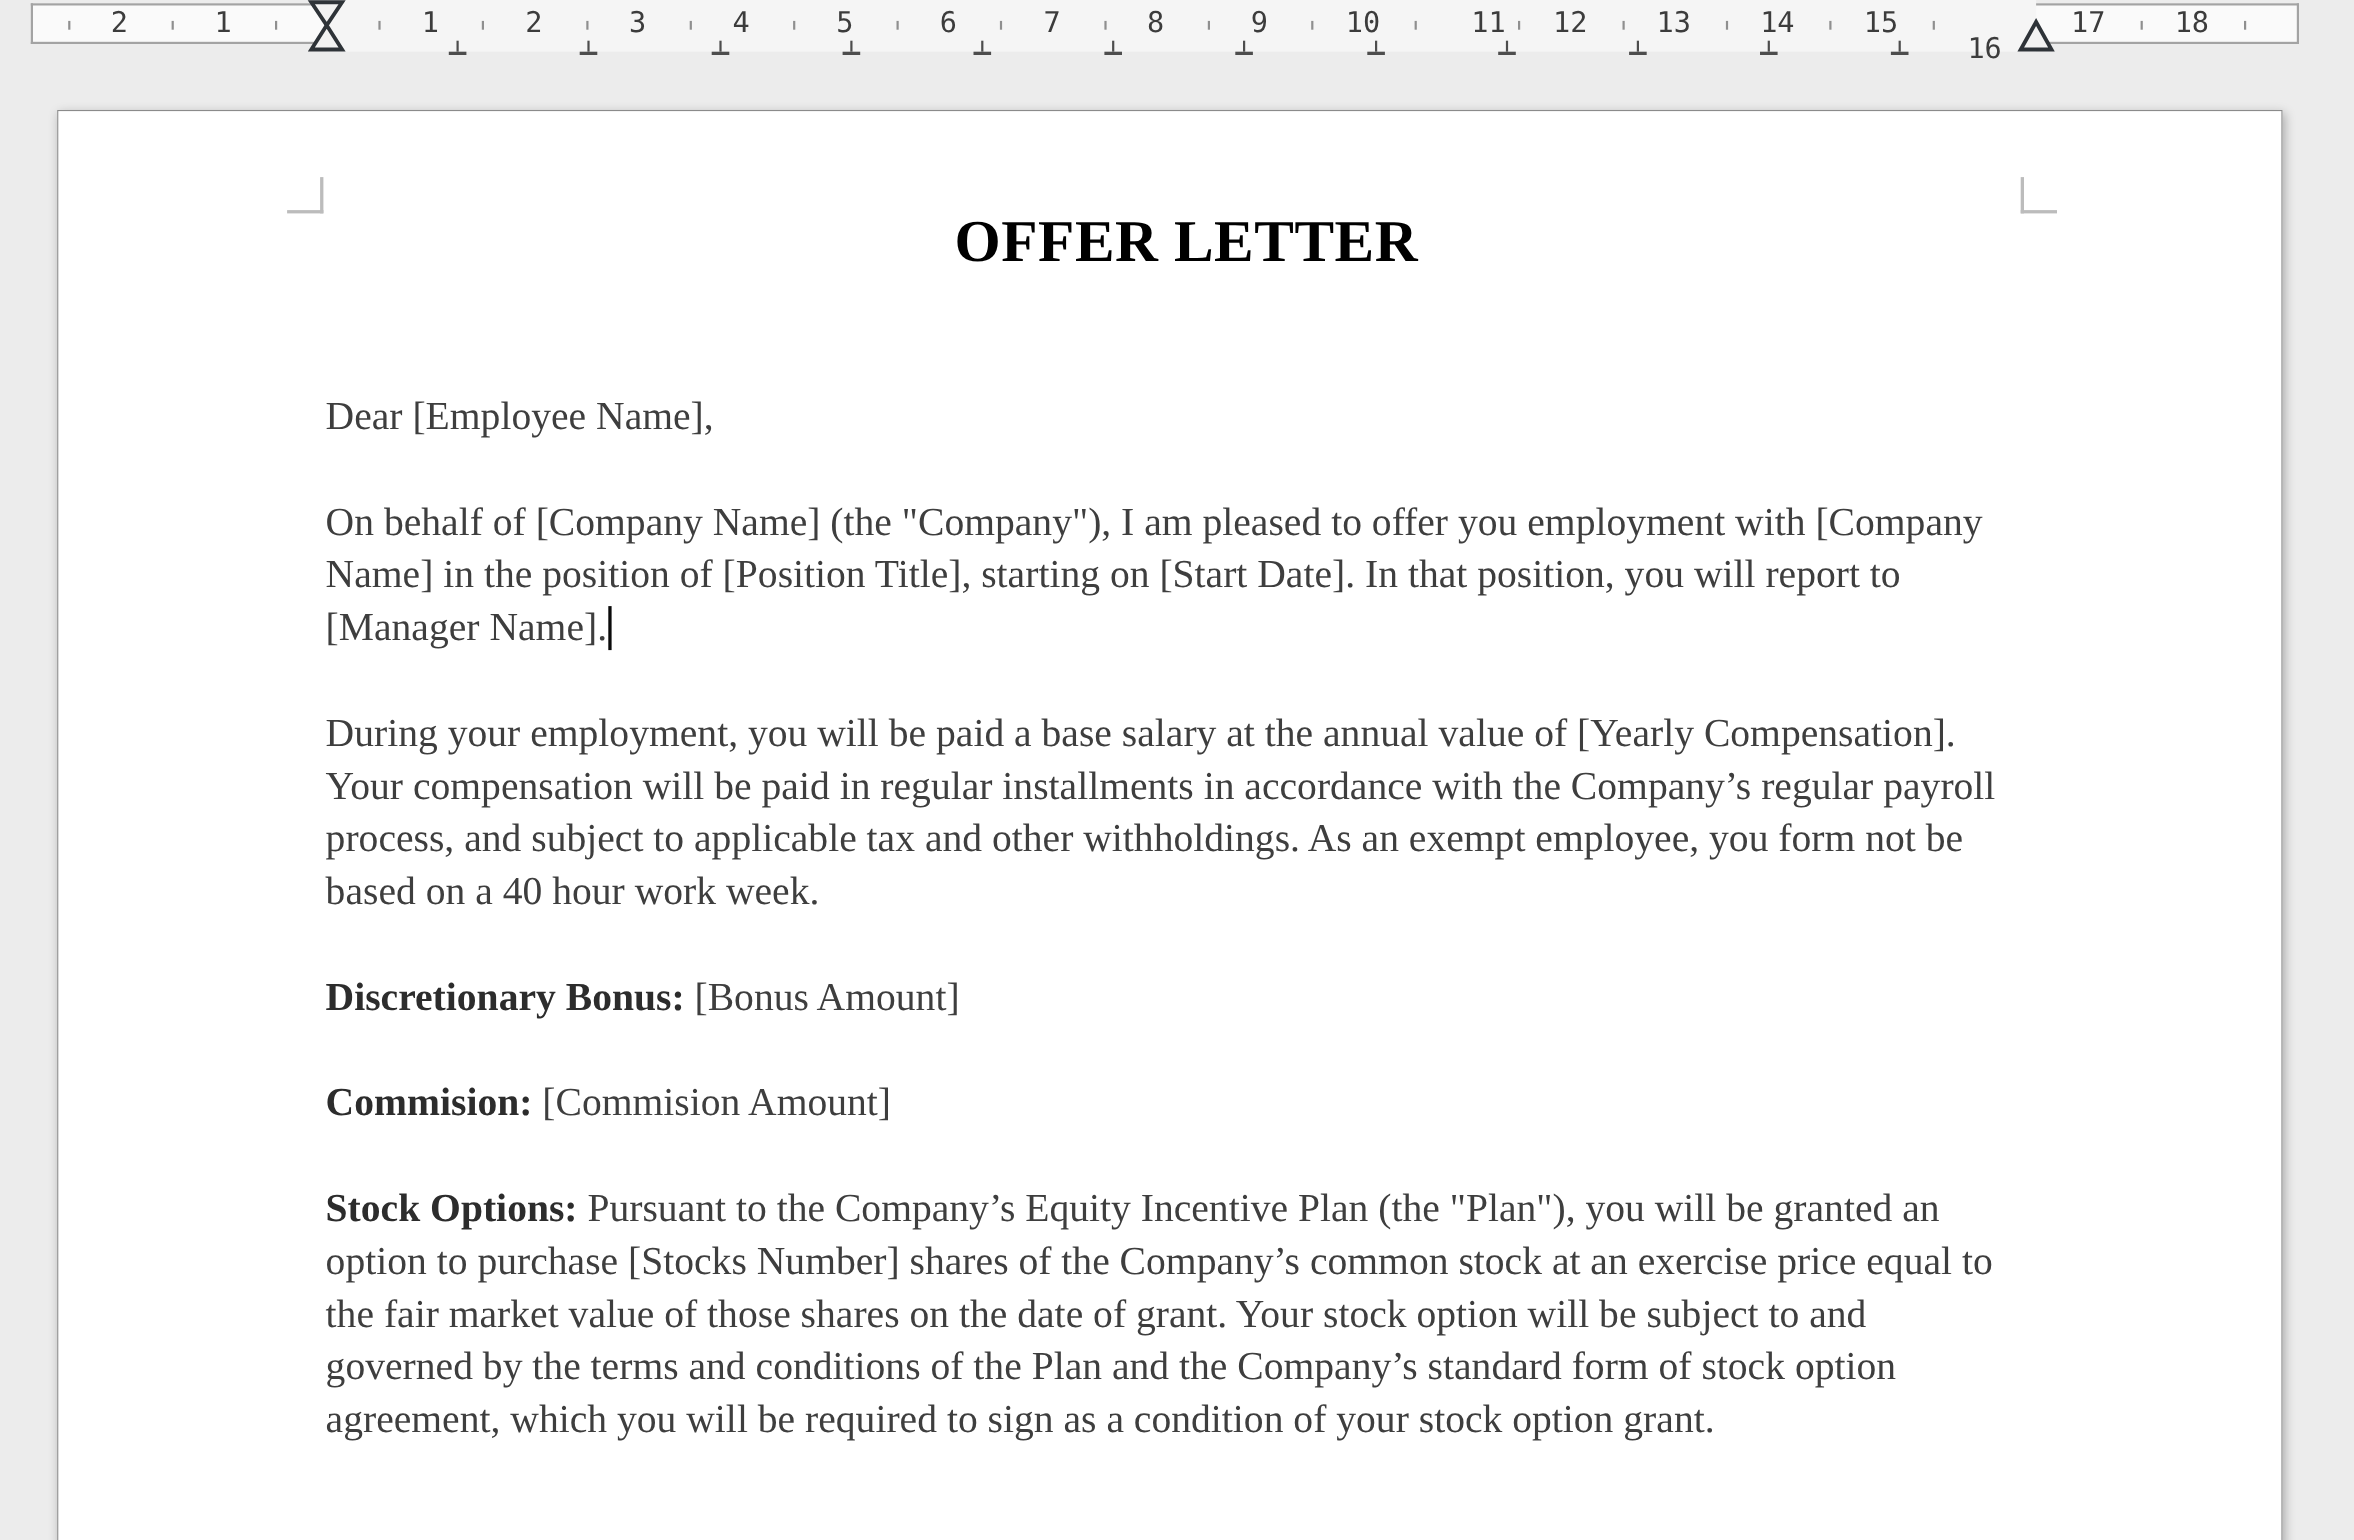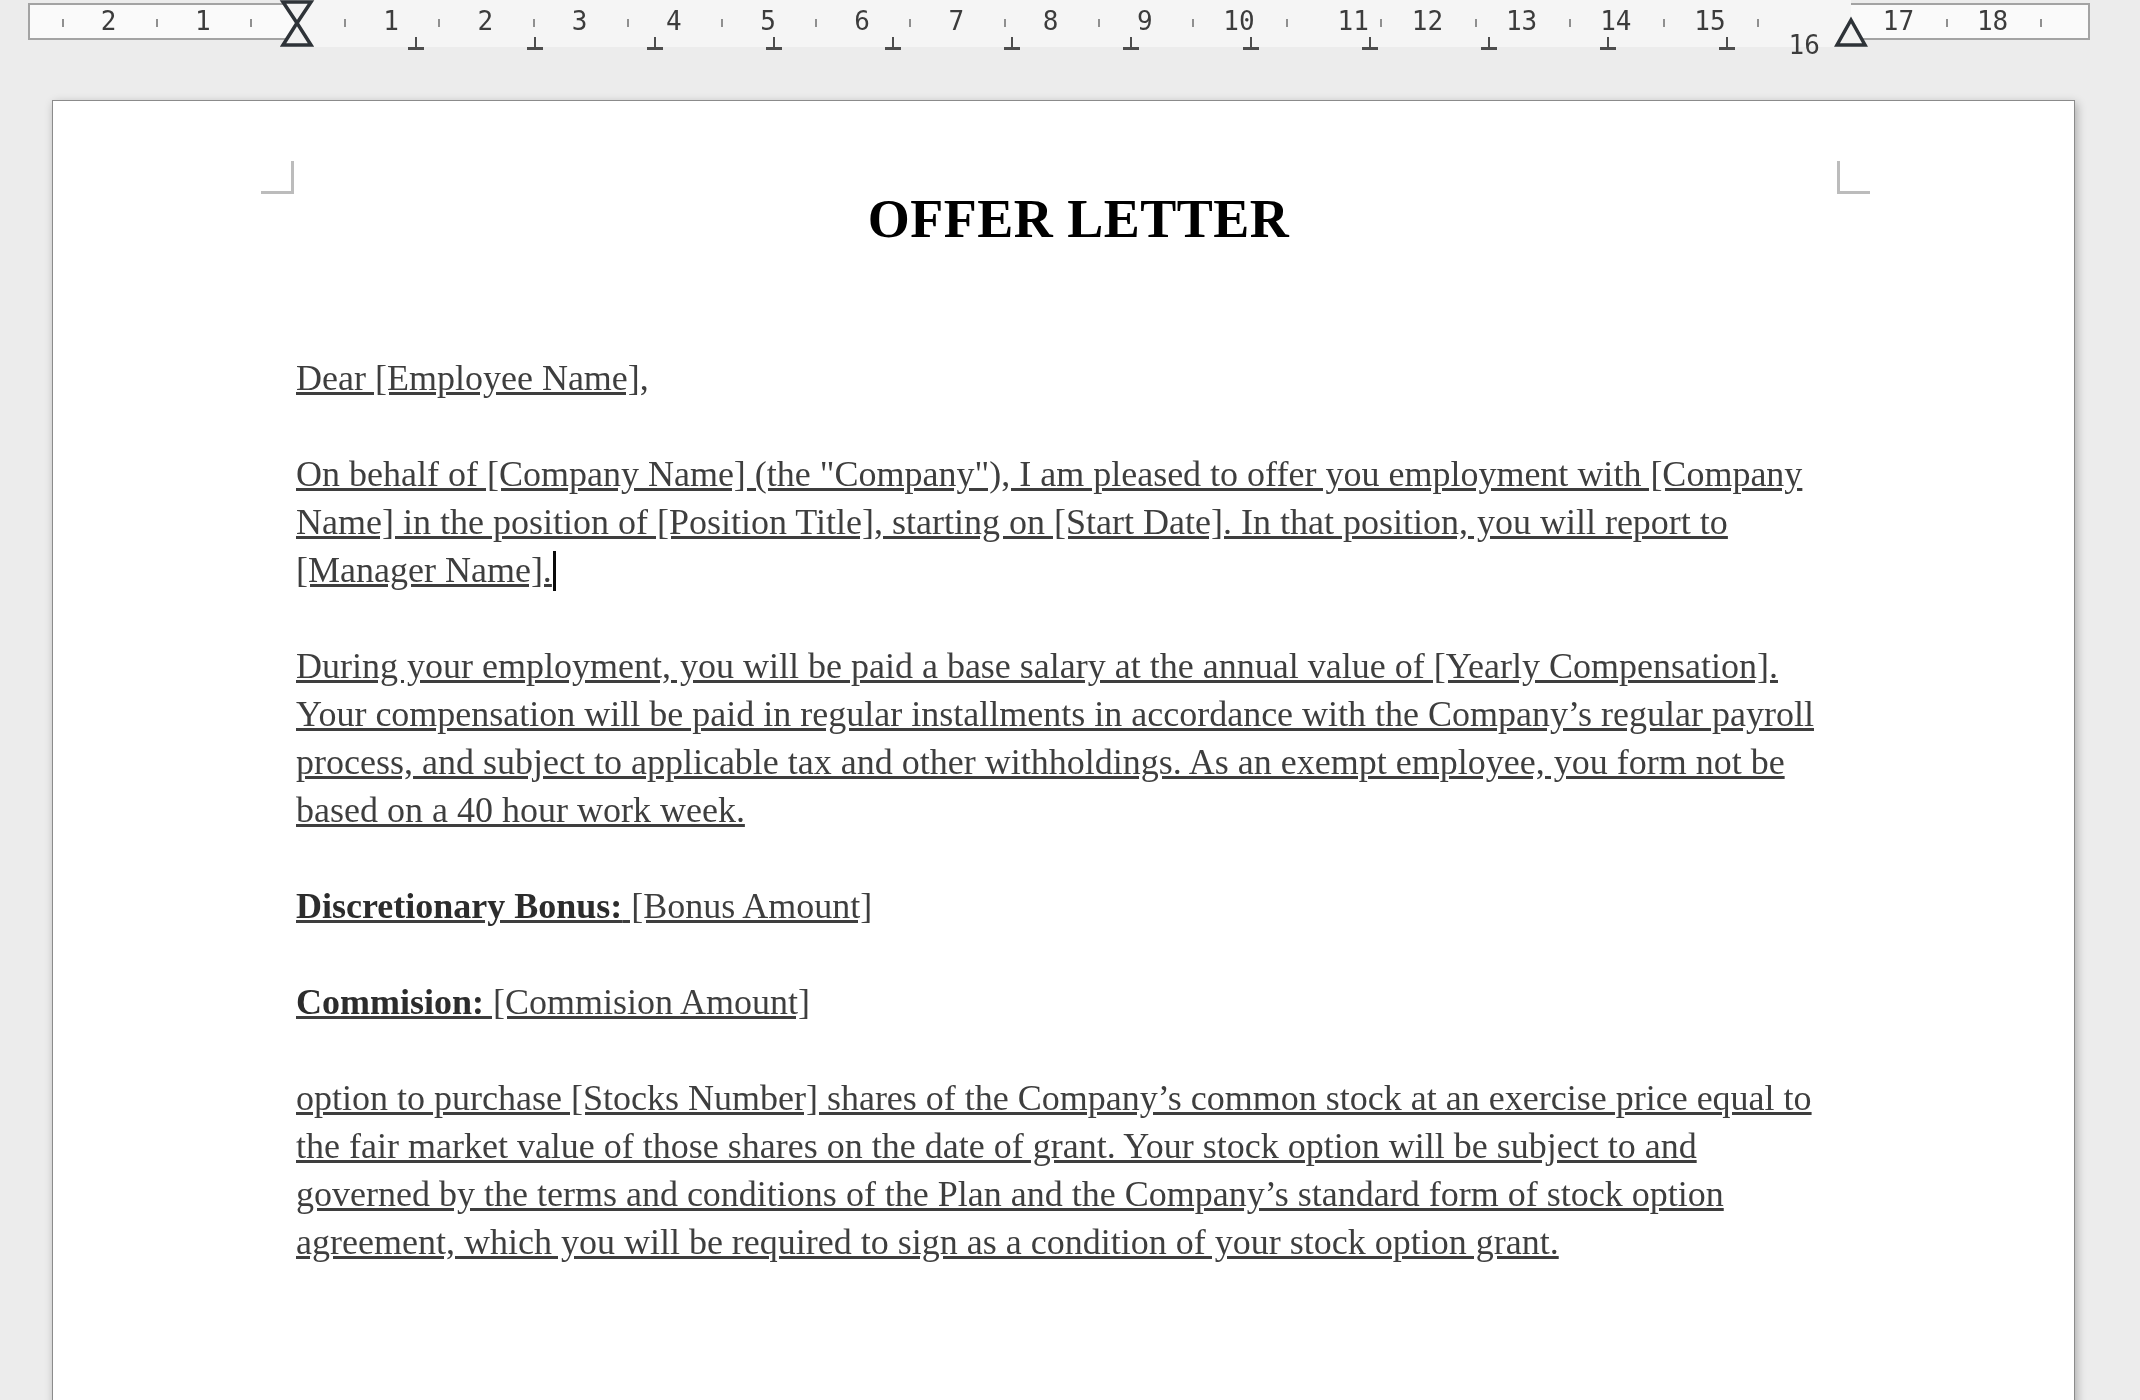--- a/index.html
+++ b/index.html
@@ -24,21 +24,21 @@
   .page{position:absolute;left:52px;top:100px;width:2023px;height:1330px;background:#fff;
     border:1px solid #8b8b8b;box-shadow:2px 3px 9px rgba(0,0,0,0.28);box-sizing:border-box;}
   .corner{position:absolute;box-sizing:border-box;}
   .corner.tl{left:208px;top:60px;width:33px;height:33px;border-right:3px solid #bcbcbc;border-bottom:3px solid #bcbcbc;}
   .corner.tr{left:1784px;top:60px;width:33px;height:33px;border-left:3px solid #bcbcbc;border-bottom:3px solid #bcbcbc;}
 
   .content{position:absolute;left:243px;top:85px;width:1565px;}
   .doc-title{margin:0 0 102px 0;font-family:Liberation Serif, serif;font-weight:bold;
     font-size:54px;line-height:66px;color:#000;text-align:center;letter-spacing:0.5px;}
   .para{margin:0 0 48px 0;font-size:36px;line-height:48px;color:#3e3e3e;}
-  .line{white-space:nowrap;text-decoration:underline;}
+  .line{white-space:nowrap;}
   .line b{font-weight:bold;color:#2c2c2c;}
   .caret{display:inline-block;width:3px;height:40px;background:#0a0a0a;vertical-align:-9px;margin-left:1px;}
 </style>
 </head>
 <body>
 
 <div class="screen">
 
   <div class="ruler" id="ruler">
     <div class="ruler-mid"></div>
@@ -129,20 +129,21 @@
             <div class="line"><span>process, and subject to applicable tax and other withholdings. As an exempt employee, you form not be</span></div>
             <div class="line"><span>based on a 40 hour work week.</span></div>
           </div>
           <div class="para">
             <div class="line"><b>Discretionary Bonus:</b><span> [Bonus Amount]</span></div>
           </div>
           <div class="para">
             <div class="line"><b>Commision:</b><span> [Commision Amount]</span></div>
           </div>
           <div class="para">
+            <div class="line"><b>Stock Options:</b><span> Pursuant to the Company’s Equity Incentive Plan (the "Plan"), you will be granted an</span></div>
             <div class="line"><span>option to purchase [Stocks Number] shares of the Company’s common stock at an exercise price equal to</span></div>
             <div class="line"><span>the fair market value of those shares on the date of grant. Your stock option will be subject to and</span></div>
             <div class="line"><span>governed by the terms and conditions of the Plan and the Company’s standard form of stock option</span></div>
             <div class="line"><span>agreement, which you will be required to sign as a condition of your stock option grant.</span></div>
           </div>
         </div>
     </div>
   </div>
 
 </div>

